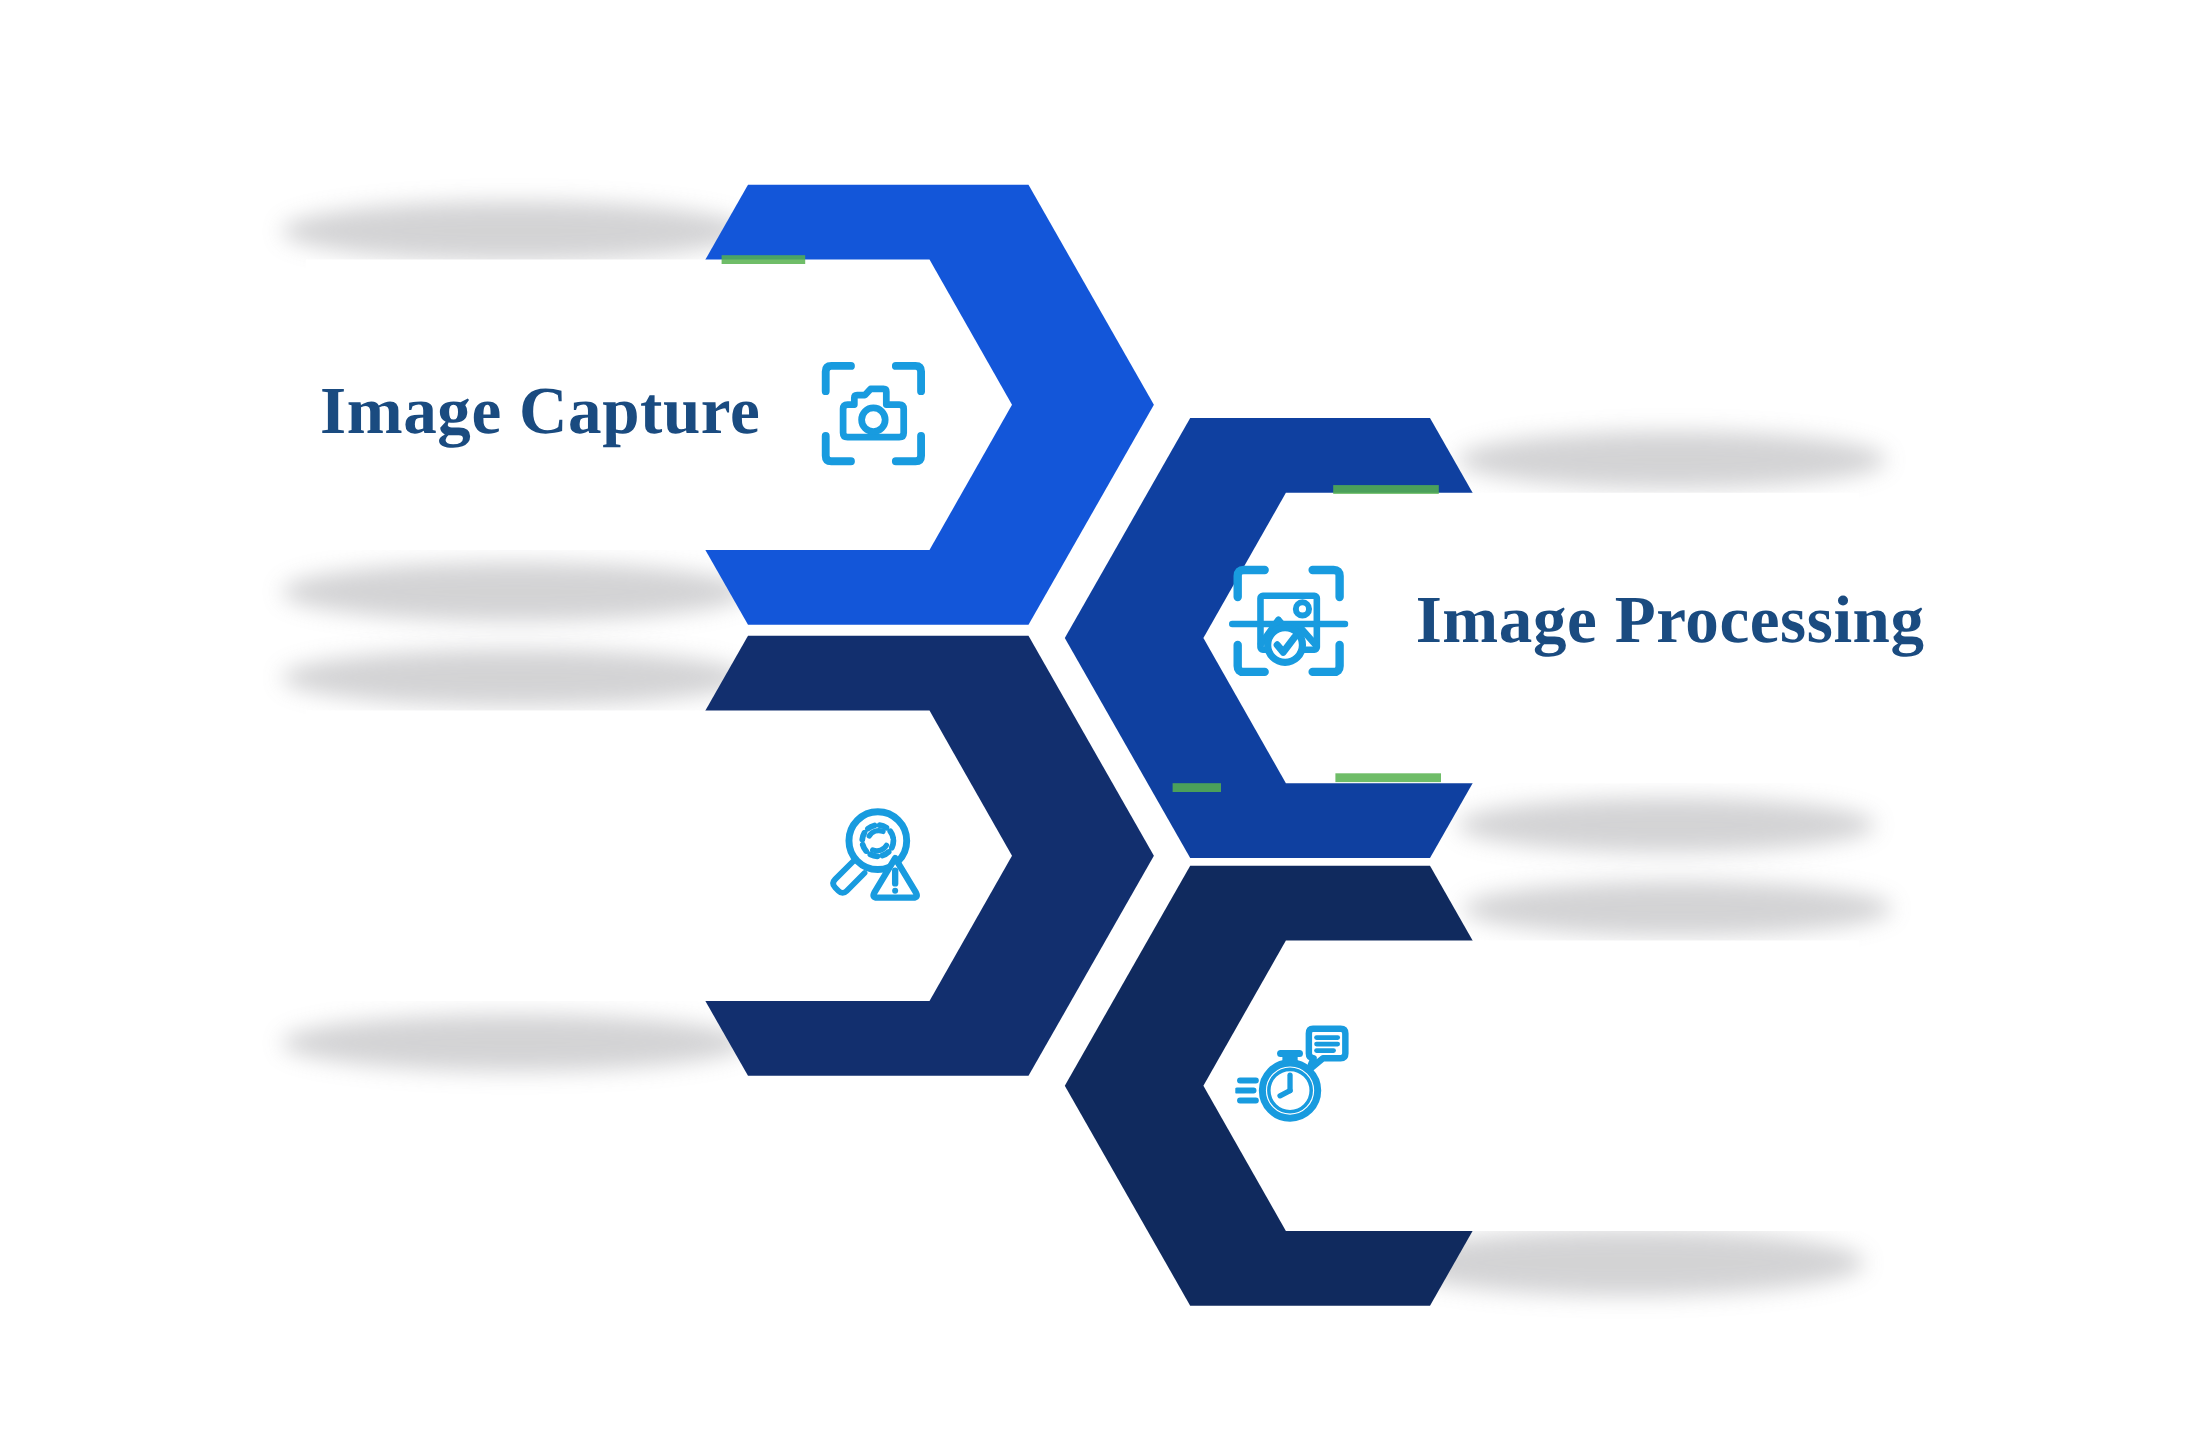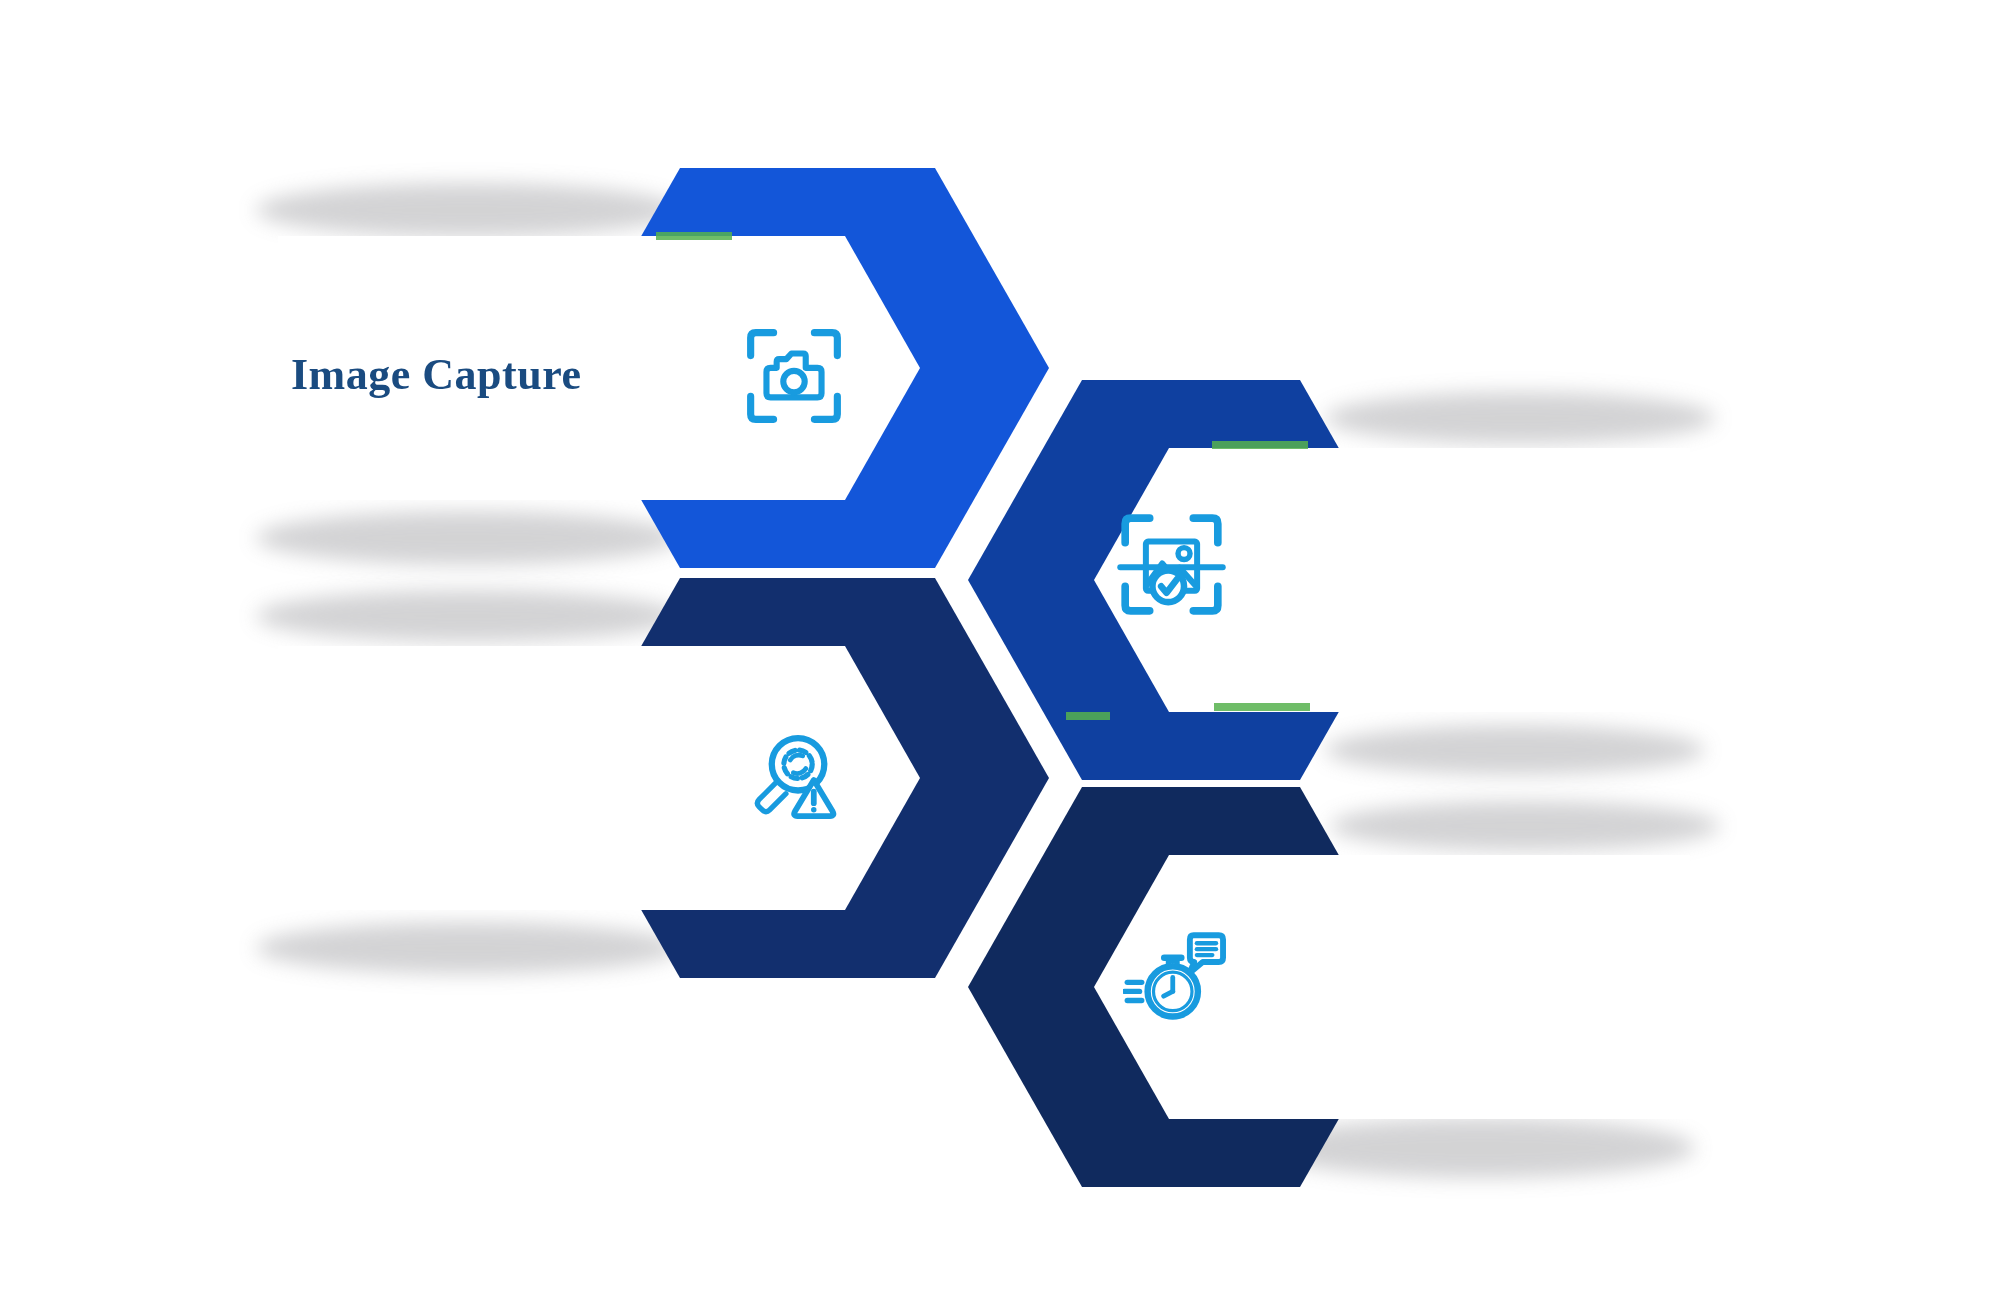--- a/index.html
+++ b/index.html
@@ -19,21 +19,21 @@
   .f3 { fill: var(--c-step3-shape, #122F6E); }
   .f4 { fill: var(--c-step4-shape, #102A5E); }
   .fw { fill: #ffffff; }
   .fg { fill: var(--c-accent-sliver, #56B14D); opacity: 0.85; }
   .sh { fill: #97979b; opacity: 0.42; filter: url(#softblur); }
 
   
   .label {
     position: absolute;
     font-weight: 700;
-    font-size: 44px;
+    font-size: 61px;
     line-height: 58px;
     color: var(--c-label-text, #1A4B80);
     letter-spacing: 0.5px;
     white-space: nowrap;
   }
   .label.two-line { white-space: normal; line-height: 69px; text-align: right; }
   #label-1 { left: 291px;  top: 346px; }
   #label-2 { left: 1287px; top: 536px; }
   #label-3 { left: 95px;   top: 687px; width: 558px; }
   #label-4 { left: 1270px; top: 940px; }
@@ -110,20 +110,21 @@
     <svg viewBox="0 0 100 100">
       <path stroke-width="7" d="M30 7.5 H12.5 Q7.5 7.5 7.5 12.5 V30"></path>
       <path stroke-width="7" d="M70 7.5 H87.5 Q92.5 7.5 92.5 12.5 V30"></path>
       <path stroke-width="7" d="M7.5 70 V87.5 Q7.5 92.5 12.5 92.5 H30"></path>
       <path stroke-width="7" d="M92.5 70 V87.5 Q92.5 92.5 87.5 92.5 H70"></path>
       <path stroke-width="6" d="M23 46 Q23 42 27 42 H33 V36 Q33 33.5 35.5 33.5 H42.5 L47.5 28 H59 Q61.5 28 61.5 30.5 V42 H73 Q77 42 77 46 V67 Q77 71 73 71 H27 Q23 71 23 67 Z"></path>
       <circle stroke-width="6" cx="50" cy="55.5" r="10.5"></circle>
     </svg>
   </span>
 
+  <div class="label" id="label-2">Image Processing</div>
   <span class="icon" id="icon-2">
     <svg viewBox="0 0 100 100">
       <path stroke-width="7" d="M30 7.5 H12.5 Q7.5 7.5 7.5 12.5 V30"></path>
       <path stroke-width="7" d="M70 7.5 H87.5 Q92.5 7.5 92.5 12.5 V30"></path>
       <path stroke-width="7" d="M7.5 70 V87.5 Q7.5 92.5 12.5 92.5 H30"></path>
       <path stroke-width="7" d="M92.5 70 V87.5 Q92.5 92.5 87.5 92.5 H70"></path>
       <rect stroke-width="5.5" x="26.5" y="29" width="47" height="45" rx="2"></rect>
       <circle stroke-width="5" cx="61.5" cy="40" r="5.5"></circle>
       <path stroke-width="5.5" d="M27 69 L41.5 49 L51 60.5 L57.5 53 L73 70.5"></path>
       <path stroke-width="5.5" d="M3 52.5 H97"></path>

